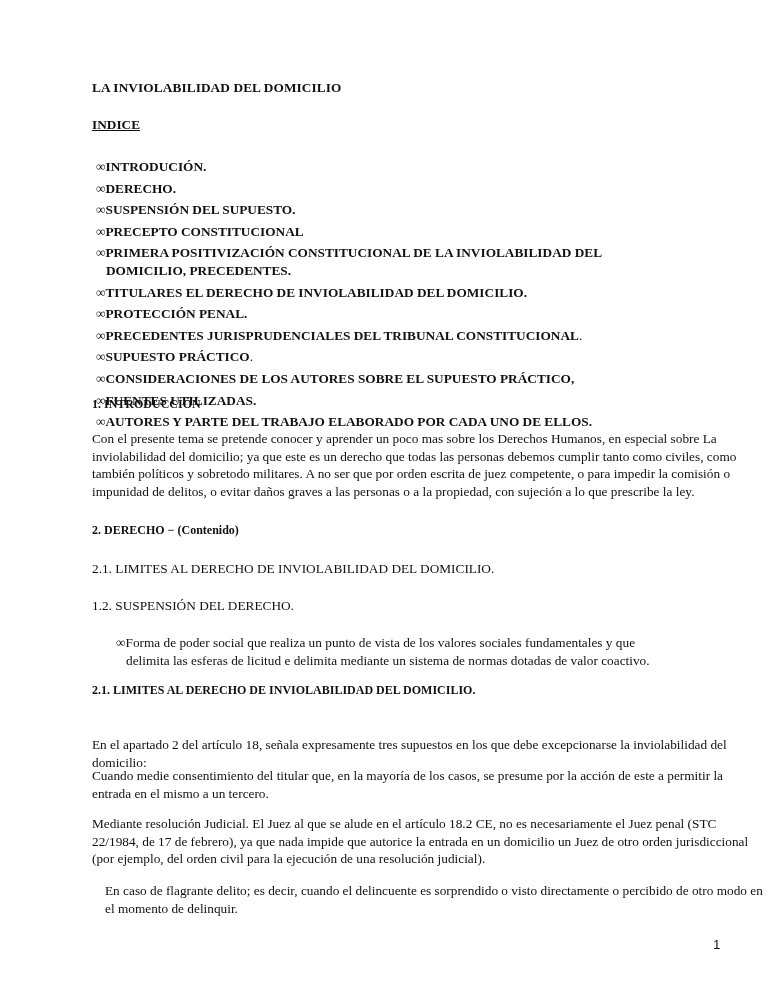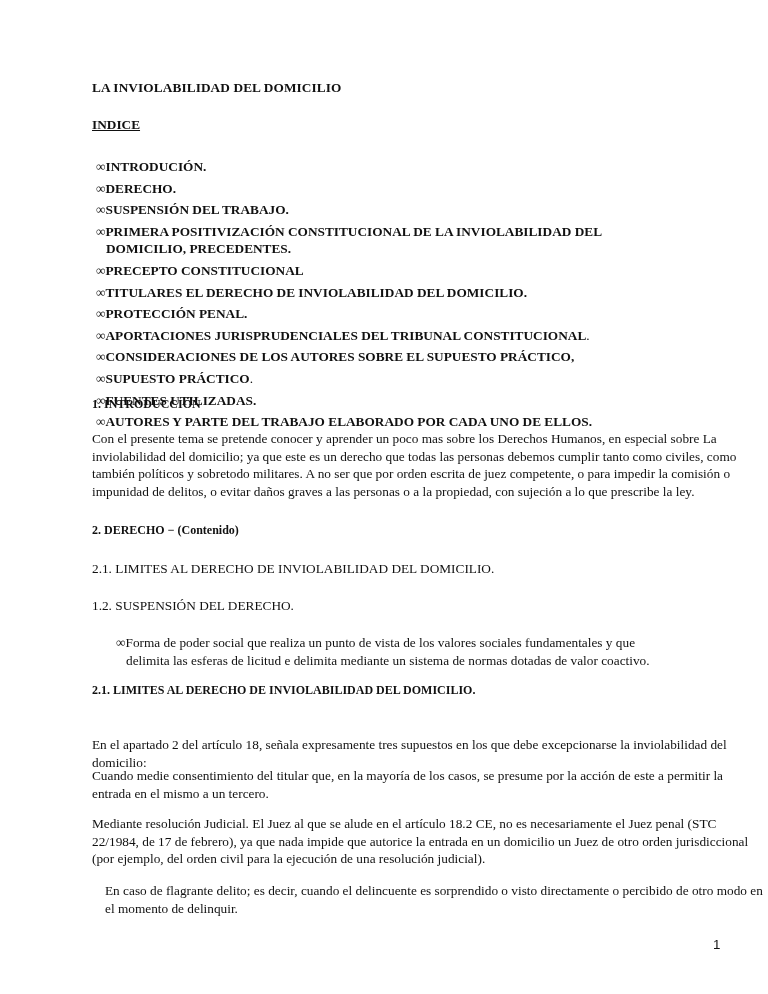--- a/index.html
+++ b/index.html
@@ -71,28 +71,28 @@
 
 <div class="page">
 
   <div class="abs title">LA INVIOLABILIDAD DEL DOMICILIO</div>
 
   <div class="abs indice">INDICE</div>
 
   <ul class="abs toc">
     <li><span class="bullet">∞</span><span>INTRODUCIÓN.</span></li>
     <li><span class="bullet">∞</span><span>DERECHO.</span></li>
-    <li><span class="bullet">∞</span><span>SUSPENSIÓN DEL TRABAJO.</span></li>
+    <li><span class="bullet">∞</span><span>SUSPENSIÓN DEL SUPUESTO.</span></li>
+    <li><span class="bullet">∞</span><span>PRECEPTO CONSTITUCIONAL</span></li>
     <li><span class="bullet">∞</span><span>PRIMERA POSITIVIZACIÓN CONSTITUCIONAL DE LA INVIOLABILIDAD DEL</span><span class="cont">DOMICILIO, PRECEDENTES.</span></li>
-    <li><span class="bullet">∞</span><span>PRECEPTO CONSTITUCIONAL</span></li>
     <li><span class="bullet">∞</span><span>TITULARES EL DERECHO DE INVIOLABILIDAD DEL DOMICILIO.</span></li>
     <li><span class="bullet">∞</span><span>PROTECCIÓN PENAL.</span></li>
-    <li><span class="bullet">∞</span><span>APORTACIONES JURISPRUDENCIALES DEL TRIBUNAL CONSTITUCIONAL</span><span style="font-weight:normal">.</span></li>
+    <li><span class="bullet">∞</span><span>PRECEDENTES JURISPRUDENCIALES DEL TRIBUNAL CONSTITUCIONAL</span><span style="font-weight:normal">.</span></li>
+    <li><span class="bullet">∞</span><span>SUPUESTO PRÁCTICO</span><span style="font-weight:normal">.</span></li>
     <li><span class="bullet">∞</span><span>CONSIDERACIONES DE LOS AUTORES SOBRE EL SUPUESTO PRÁCTICO,</span></li>
-    <li><span class="bullet">∞</span><span>SUPUESTO PRÁCTICO</span><span style="font-weight:normal">.</span></li>
     <li><span class="bullet">∞</span><span>FUENTES UTILIZADAS.</span></li>
     <li><span class="bullet">∞</span><span>AUTORES Y PARTE DEL TRABAJO ELABORADO POR CADA UNO DE ELLOS.</span></li>
   </ul>
 
   <div class="abs h" style="left:92px; top:397px;">1. INTRODUCCIÓN</div>
 
   <div class="abs p" style="left:92px; top:430px;">Con el presente tema se pretende conocer y aprender un poco mas sobre los Derechos Humanos, en especial sobre La inviolabilidad del domicilio; ya que este es un derecho que todas las personas debemos cumplir tanto como civiles, como también políticos y sobretodo militares. A no ser que por orden escrita de juez competente, o para impedir la comisión o impunidad de delitos, o evitar daños graves a las personas o a la propiedad, con sujeción a lo que prescribe la ley.</div>
 
   <div class="abs h" style="left:92px; top:523px;">2. DERECHO − (Contenido)</div>
 

